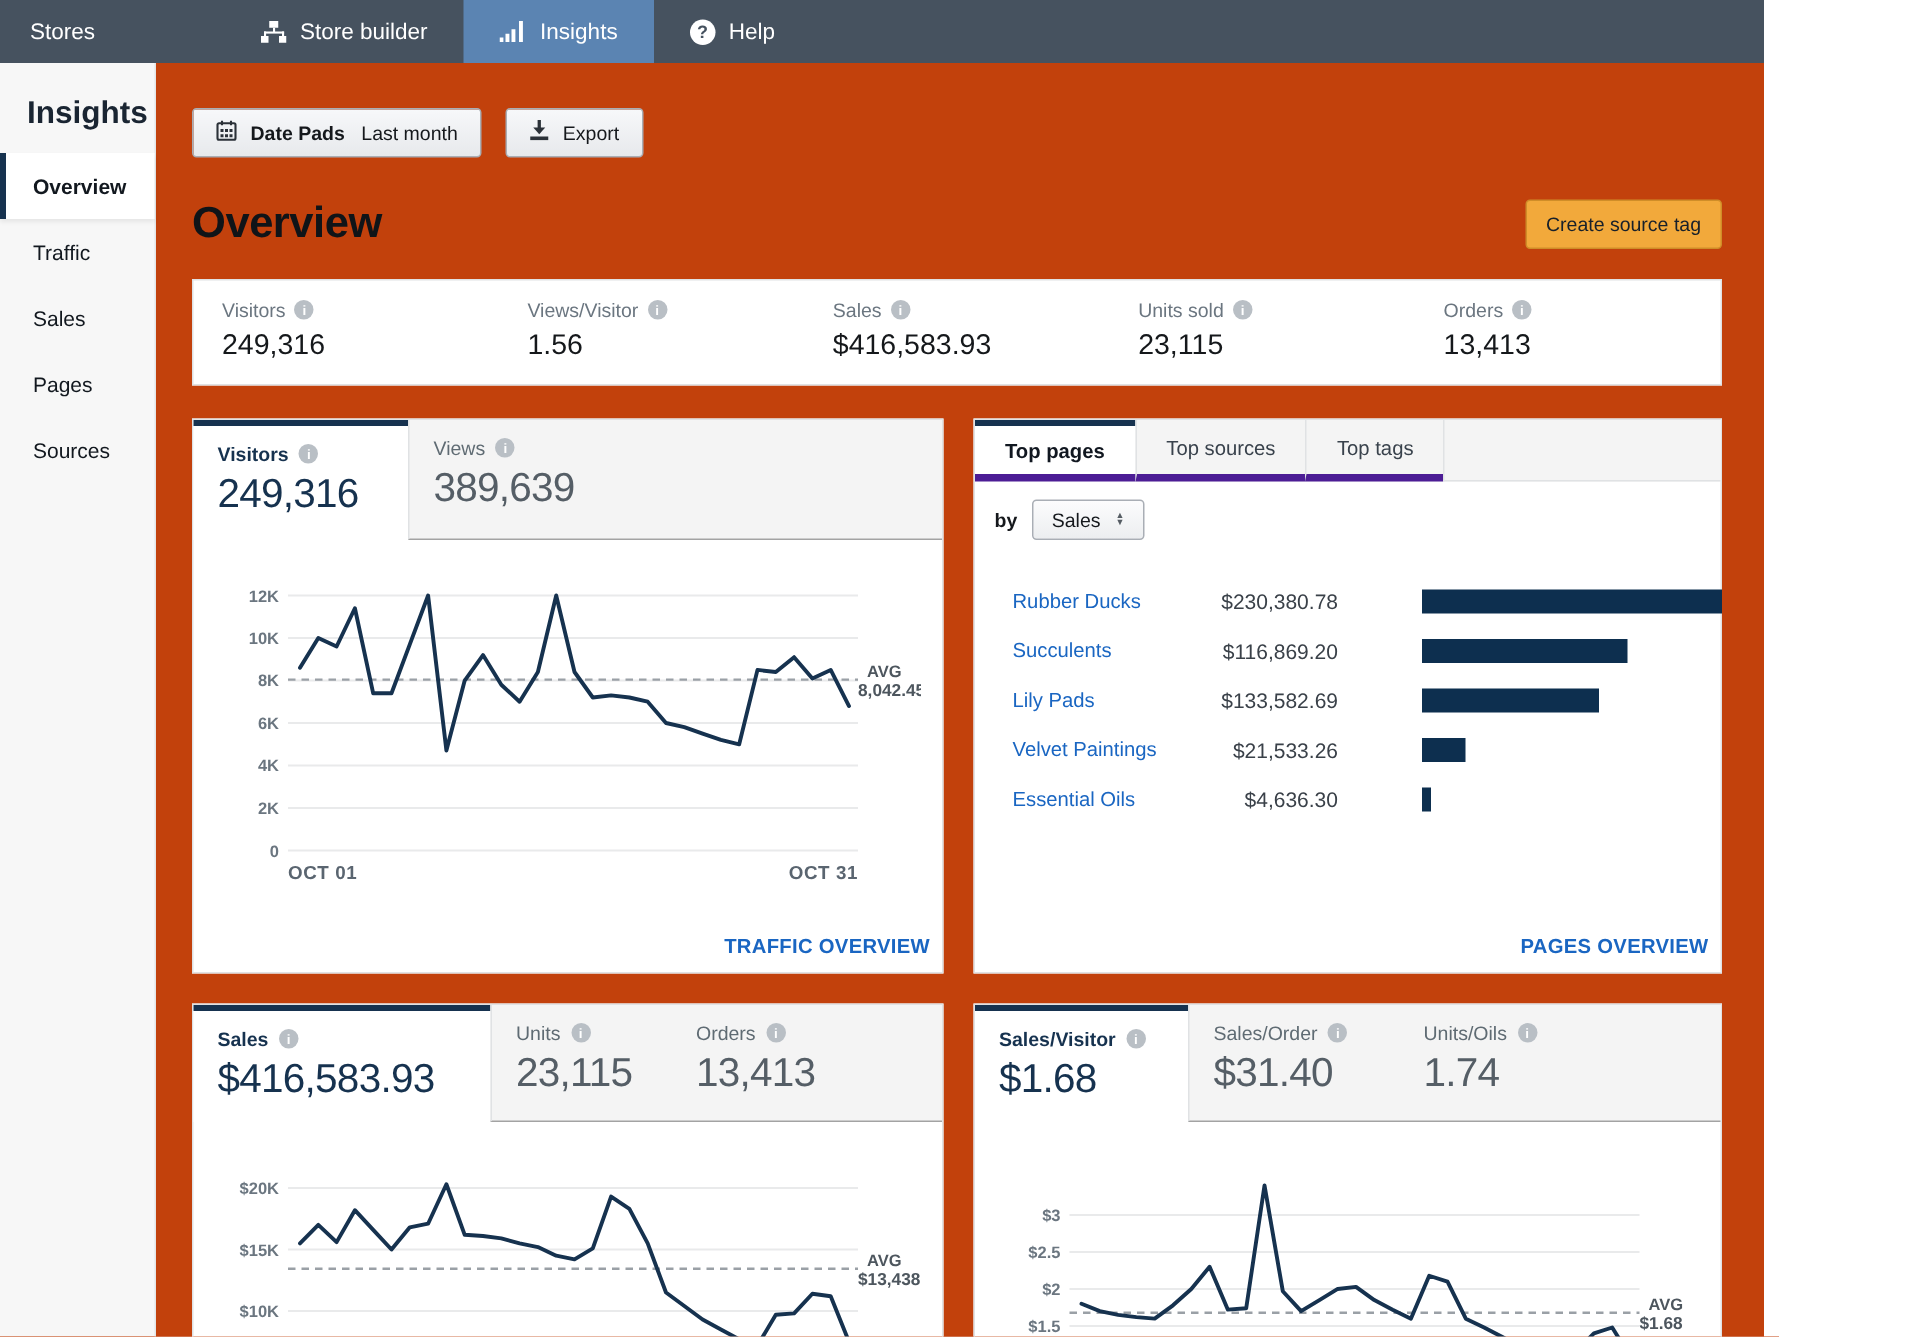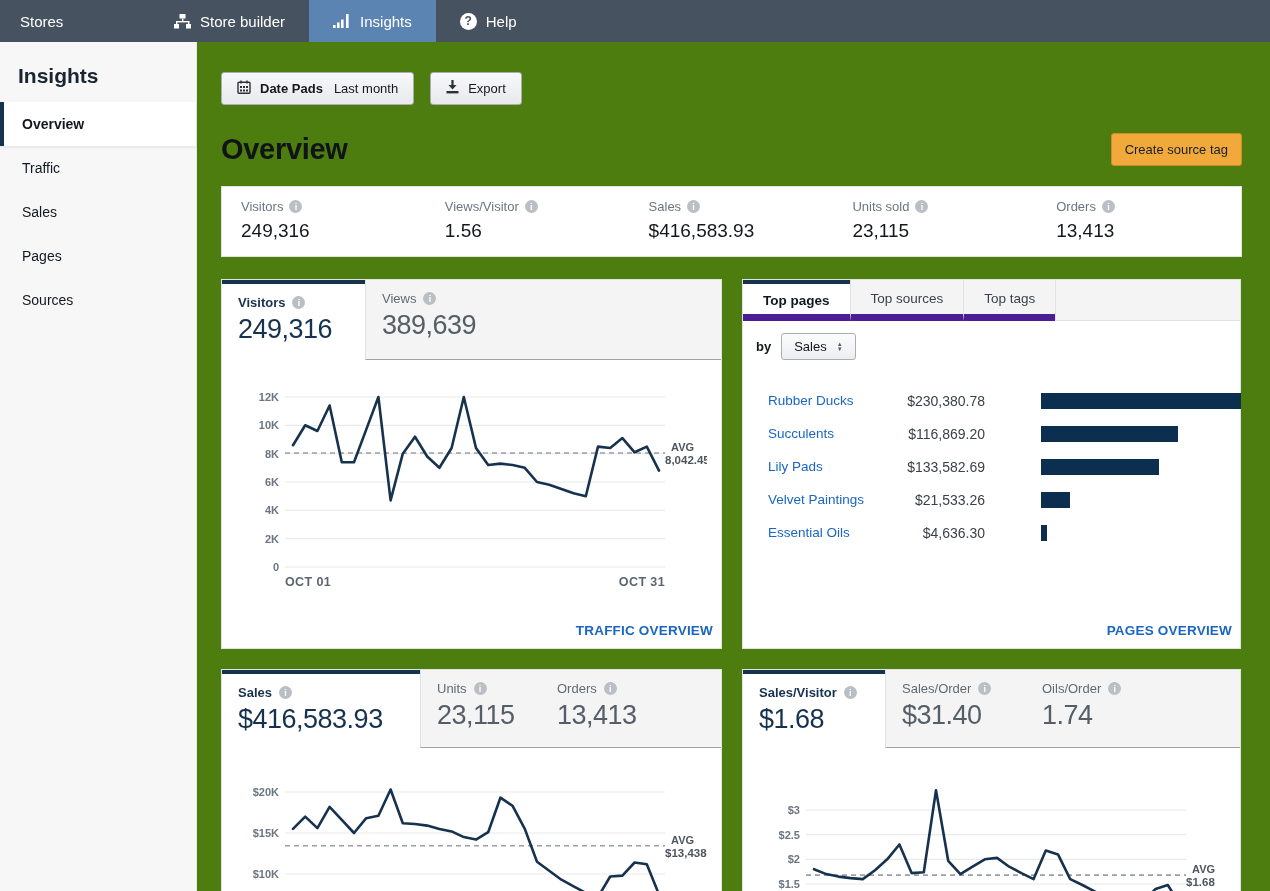--- a/index.html
+++ b/index.html
@@ -1,18 +1,18 @@
 <!DOCTYPE html>
 <html><head>
 <meta charset="utf-8">
 <style>
   * { box-sizing: border-box; }
   html,body { margin:0; padding:0; }
   body { font-family:"Liberation Sans", sans-serif; }
-  .viewport { position:relative; width:1270px; height:891px; overflow:hidden; background:#4d7c0f; }
+  .viewport { position:relative; width:1176px; height:891px; overflow:hidden; background:#c2410c; }
 
   
   .topnav { height:42px; background:#46525f; display:flex; align-items:stretch; color:#fff; }
   .brand { display:flex; align-items:center; padding:0 20px; font-size:15px; width:150px; }
   .nav-item { display:flex; align-items:center; gap:9px; padding:0 24px; font-size:15px; cursor:pointer; }
   .nav-item.active { background:#5b84b2; }
   .nav-ico { display:inline-flex; align-items:center; }
   .help-circle { width:17px; height:17px; border-radius:50%; background:#fff; color:#46525f;
                  font-weight:bold; font-size:12px; display:inline-flex; align-items:center; justify-content:center; }
 
@@ -53,21 +53,21 @@
   .bigtab .lbl { font-size:13px; font-weight:bold; color:#16324f; display:flex; align-items:center; gap:7px; white-space:nowrap; }
   .bigtab .val { font-size:27px; color:#16324f; margin-top:4px; letter-spacing:-0.5px; white-space:nowrap; }
   .bigrest { flex:1; background:#f4f4f4; border-bottom:1px solid #a3a3a3; border-left:1px solid #e0e2e4; display:flex; }
   .bigtab.inactive .lbl { color:#5f6b73; font-weight:normal; }
   .bigtab.inactive .val { color:#555e66; }
   .row2 .bigtabs { height:78px; }
 
   
   .smalltabs { display:flex; align-items:stretch; height:41px; }
   .stab { padding:11px 20px 0; font-size:13.5px; color:#39424c; cursor:pointer; background:#f4f4f4;
-          border-bottom:7px solid #4c1d95; border-left:1px solid #e0e2e4; white-space:nowrap; }
+          border-bottom:5px solid #4c1d95; border-left:1px solid #e0e2e4; white-space:nowrap; }
   .stab.active { background:#fff; border-top:4px solid #16324f; border-left:none; font-weight:bold; color:#111720; padding-top:9px; }
   .stab-rest { flex:1; background:#f4f4f4; border-bottom:1px solid #e0e2e4; border-left:1px solid #e0e2e4; }
 
   .byrow { display:flex; align-items:center; gap:10px; margin:12px 0 0 13px; }
   .byrow b { font-size:13px; color:#15181c; }
   .selectbox { display:inline-flex; align-items:center; gap:10px; background:linear-gradient(#fcfcfd,#eceef0);
                border:1px solid #a9aeb5; border-radius:3px; padding:5px 12px; font-size:13px; color:#15181c; cursor:pointer; }
   .sort-arrows { display:flex; flex-direction:column; font-size:6px; line-height:5px; color:#555c63; }
 
   
@@ -377,21 +377,21 @@
             <div class="bigrest">
               <div class="bigtab inactive" style="width:140px">
                 <div class="lbl">
                     <span>Sales/Order</span>
                     <span class="info">i</span>
                   </div>
                 <div class="val">$31.40</div>
               </div>
               <div class="bigtab inactive">
                 <div class="lbl">
-                    <span>Oils/Order</span>
+                    <span>Units/Oils</span>
                     <span class="info">i</span>
                   </div>
                 <div class="val">1.74</div>
               </div>
             </div>
           </div>
           <svg id="chart-ratio" class="chart" width="472" height="216" viewBox="0 0 472 216">
               <line x1="50" y1="48" x2="430" y2="48" stroke="#e9eaeb" stroke-width="1.2"></line>
               <text x="44" y="52" text-anchor="end" font-size="11" font-weight="bold" fill="#6b7680">$3</text>
               <line x1="50" y1="72.66666666666667" x2="430" y2="72.66666666666667" stroke="#e9eaeb" stroke-width="1.2"></line>

